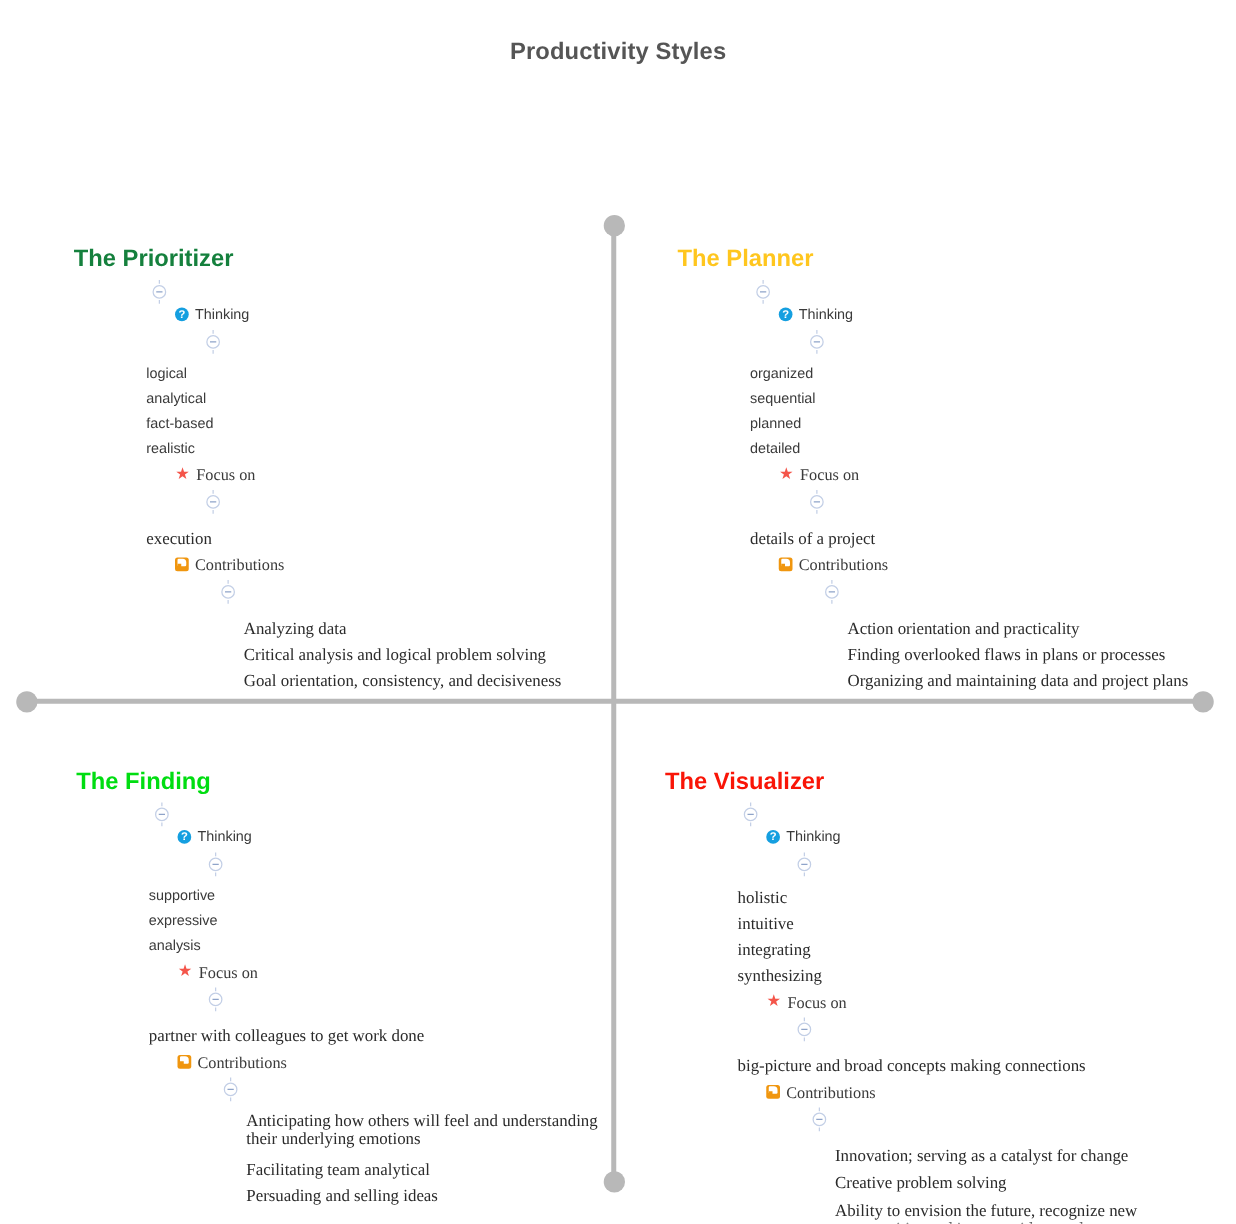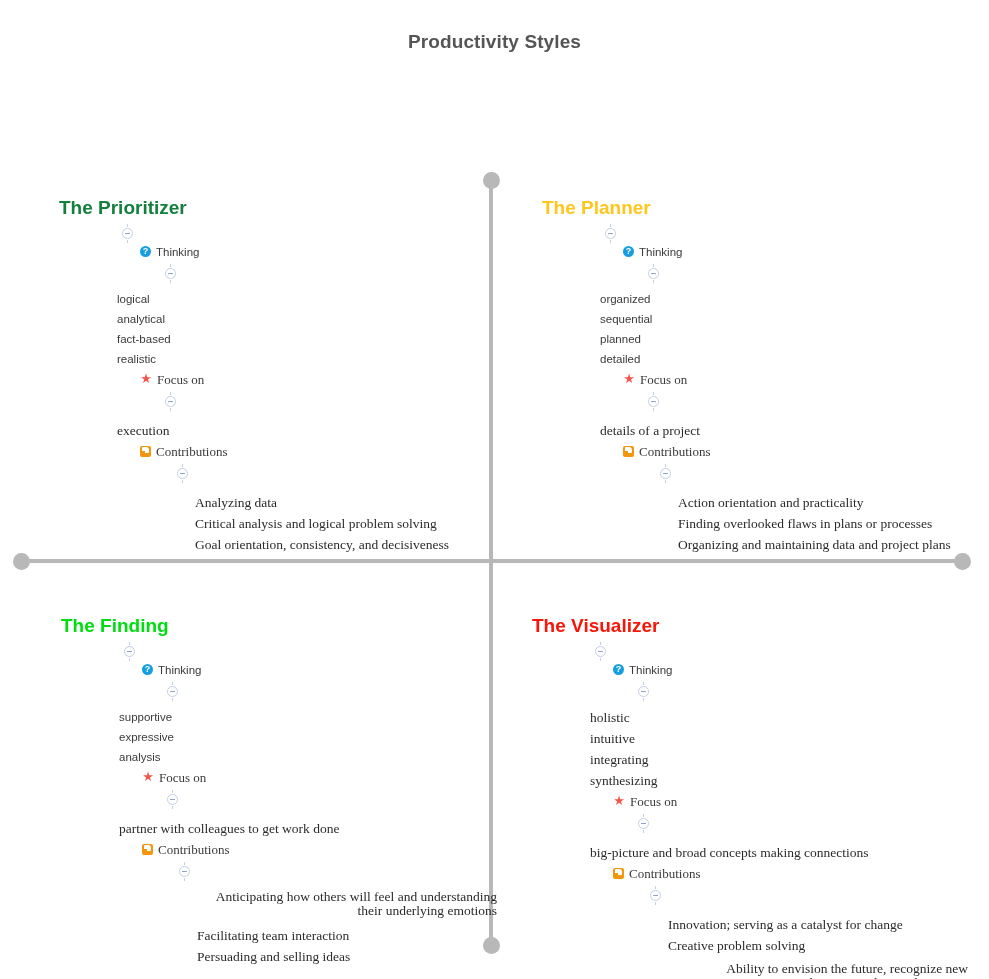--- a/index.html
+++ b/index.html
@@ -217,21 +217,21 @@
     color: #3a3a3a;
     line-height: 20px;
     white-space: nowrap;
   }
   .leaf-serif {
     font-family: "Liberation Serif", serif;
     font-size: 13.5px;
     color: #2b2b2b;
     line-height: 21px;
   }
-  .leaf-serif.wrapped { max-width: 300px; line-height: 13.5px; text-align: right; }
+  .leaf-serif.wrapped { max-width: 300px; line-height: 13.5px; }
   .leaf-group { margin-top: 6px; }
 </style>
 </head>
 <body>
 
 <div id="canvas">
 
   <div class="page-title">Productivity Styles</div>
 
   <div class="axis-v"></div>
@@ -405,21 +405,21 @@
         <span class="branch-label serif">Contributions</span>
       </div>
     </div>
     <div class="toggle lvl-toggle-2">
       <span class="tick up"></span>
       <span class="ring"></span>
       <span class="tick down"></span>
     </div>
     <div class="leaf-group lvl-leaf-2" style="margin-top:9px">
       <div class="leaf-serif wrapped" style="margin-bottom:8px">Anticipating how others will feel and understanding their underlying emotions</div>
-      <div class="leaf-serif">Facilitating team interaction</div>
+      <div class="leaf-serif">Facilitating team analytical</div>
       <div class="leaf-serif">Persuading and selling ideas</div>
     </div>
   </div>
 
   <div class="quad q-br">
     <div class="quad-title" style="color:#f91507">The Visualizer</div>
     <div class="toggle lvl-toggle-0">
       <span class="tick up"></span>
       <span class="ring"></span>
       <span class="tick down"></span>

